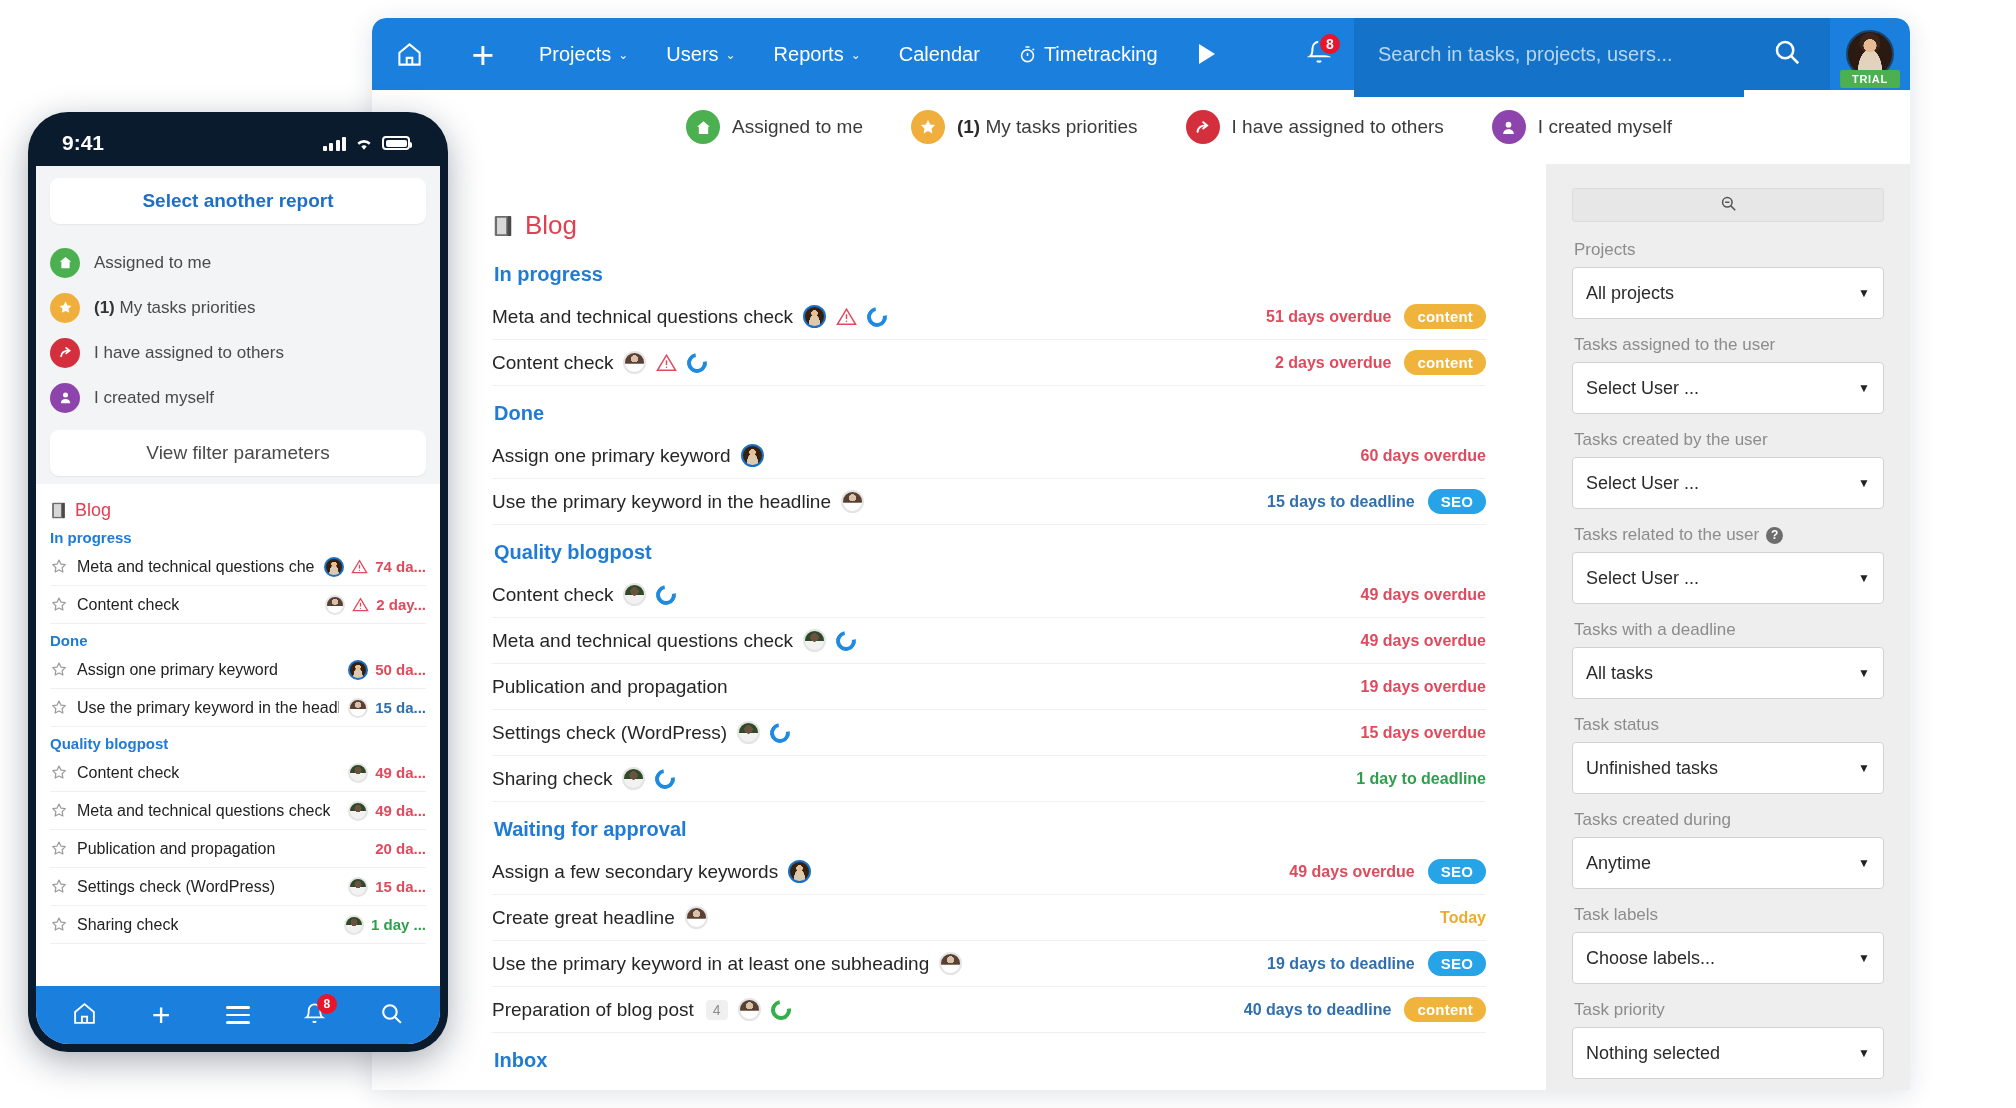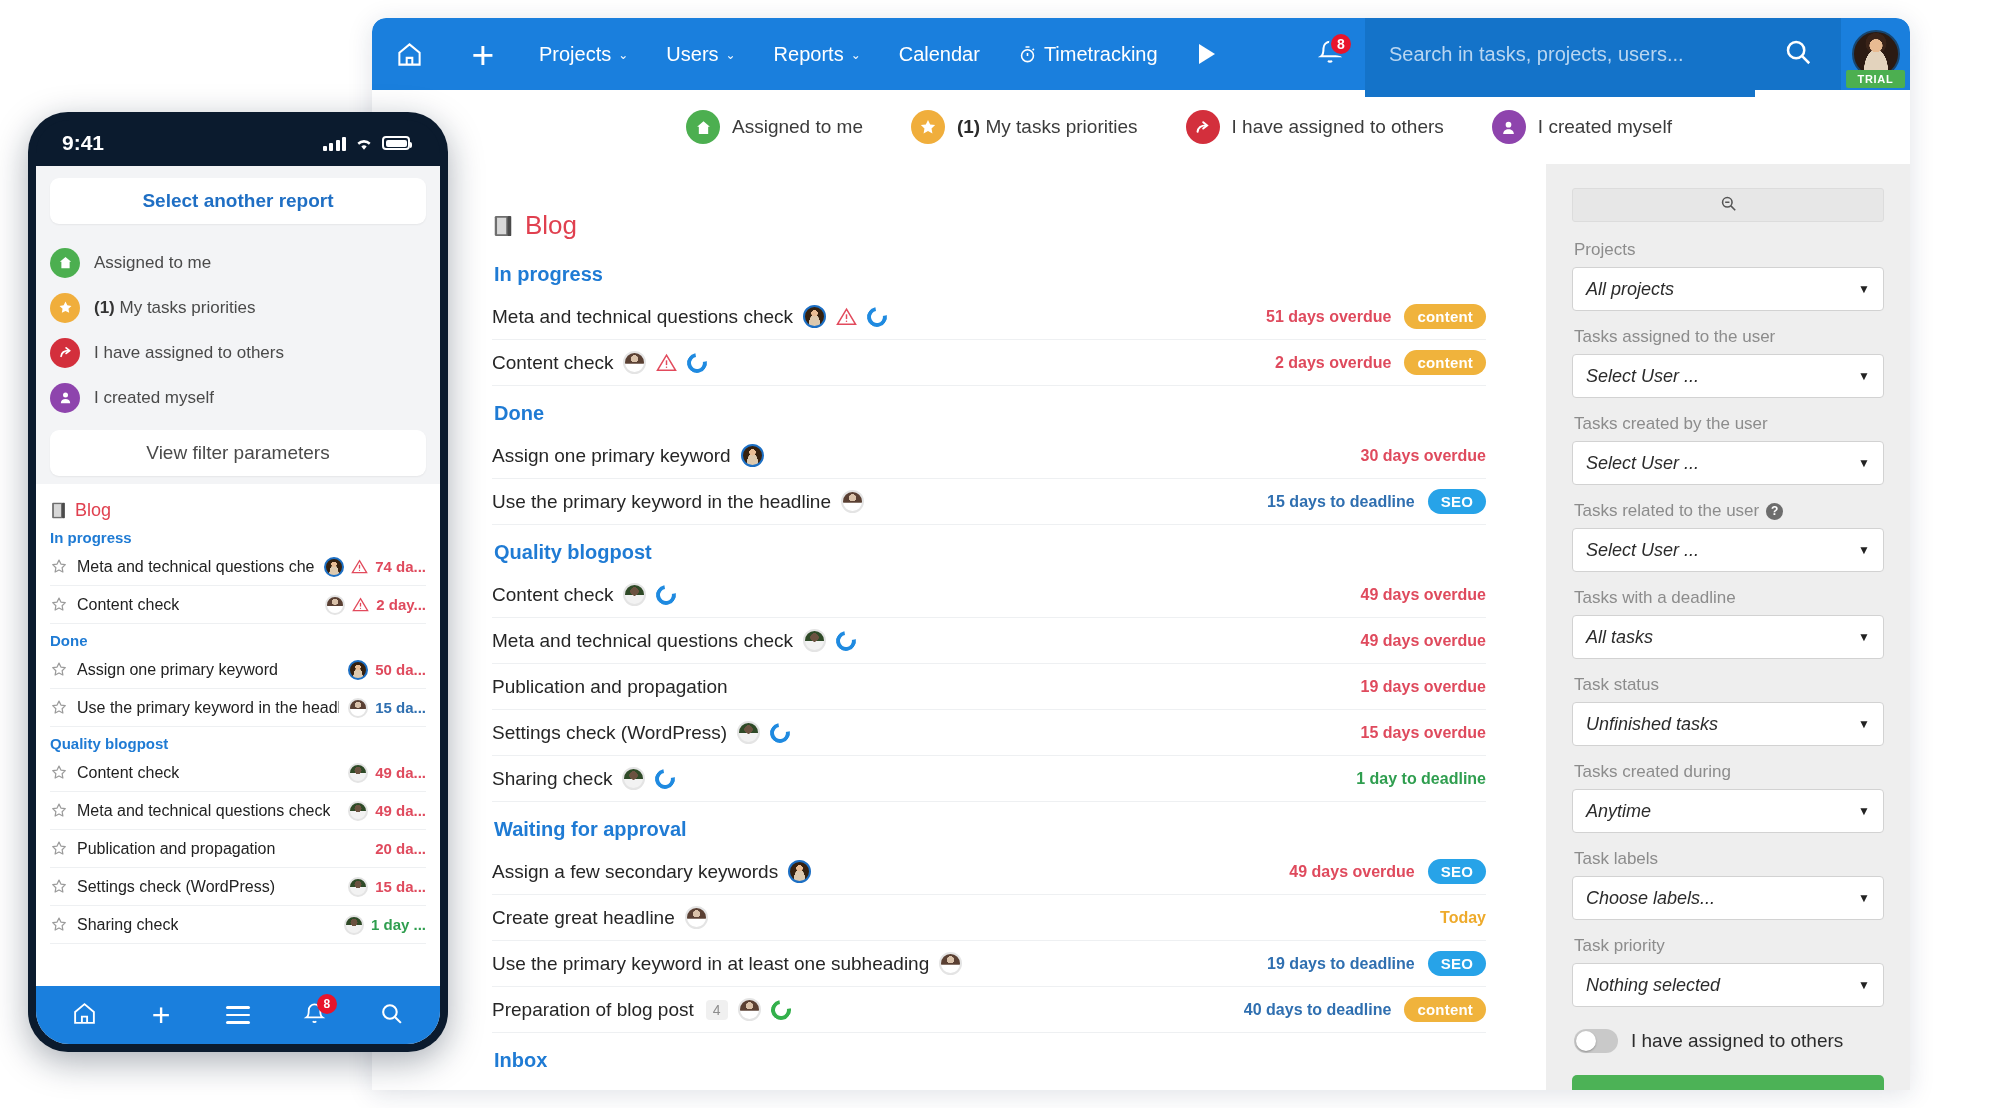--- a/index.html
+++ b/index.html
@@ -49,21 +49,21 @@
     width:390px; height:85px; background:#1473c9; display:flex; align-items:center;
     padding-left:24px;
   }
   .search-zone input{
     background:transparent; border:0; outline:none; color:#e3effb; font-size:20px;
     width:100%; font-family:"Liberation Sans", sans-serif;
   }
   .search-zone input::placeholder{ color:#b9d6f1; }
   .search-btn{ width:86px; height:72px; background:#1473c9;
     display:flex; align-items:center; justify-content:center; cursor:pointer;}
-  .avatar-zone{ width:69px; height:72px; position:relative; display:flex;
+  .avatar-zone{ width:80px; height:72px; position:relative; display:flex;
     align-items:center; justify-content:center; cursor:pointer; }
   .avatar-img{
     width:48px;height:48px;border-radius:50%;
     background:
       radial-gradient(circle at 50% 31%, #e8bb92 0 17%, transparent 18%),
       radial-gradient(ellipse at 50% 88%, #e3d3bd 0 38%, transparent 39%),
       radial-gradient(circle at 50% 26%, #3a2318 0 26%, transparent 27%),
       #2b1a12;
     border:2px solid #18456e; overflow:hidden;
   }
@@ -143,23 +143,23 @@
   .fp-search{
     height:34px; background:#e7e7e7; border:1px solid #dcdcdc; border-radius:3px;
     display:flex; align-items:center; justify-content:center; margin-bottom:18px;
     cursor:pointer;
   }
   .fp-label{ font-size:17px; color:#8c8c8c; margin:0 0 7px 2px; display:flex;
     align-items:center; gap:7px;}
   .q-mark{ width:17px;height:17px;border-radius:50%;background:#6d6d6d;color:#fff;
     font-size:12px;font-weight:700;display:flex;align-items:center;justify-content:center;}
   .fp-select{
-    height:44px; background:#fff; border:1px solid #d2d2d2; border-radius:4px;
+    height:52px; background:#fff; border:1px solid #d2d2d2; border-radius:4px;
     display:flex; align-items:center; padding:0 13px; margin-bottom:16px;
-    font-size:18px; color:#2b2b2b; cursor:pointer;font-style:italic;
+    font-size:18px; color:#2b2b2b; cursor:pointer;
   }
   .fp-select .arrow{ margin-left:auto; font-size:12px; color:#222; }
   .toggle-row{ display:flex; align-items:center; gap:13px; margin:22px 0 22px 2px; }
   .toggle{
     width:44px;height:24px;border-radius:12px;background:#c9c9c9;position:relative;
     cursor:pointer; flex:0 0 auto;
   }
   .toggle .knob{ position:absolute;left:2px;top:2px;width:20px;height:20px;
     border-radius:50%;background:#fff; box-shadow:0 1px 2px rgba(0,0,0,.3);}
   .toggle-label{ font-size:19px; color:#2c2c2c;}
@@ -386,21 +386,21 @@
               <span class="row-right">
                 <span class="deadline d-over">2 days overdue</span>
                 <span class="pill pill-content">content</span>
               </span>
             </div>
             <div class="group-title">Done</div>
             <div class="task-row">
               <span class="task-name">Assign one primary keyword</span>
               <span class="mini-av av-a"></span>
               <span class="row-right">
-                <span class="deadline d-over">30 days overdue</span>
+                <span class="deadline d-over">60 days overdue</span>
               </span>
             </div>
             <div class="task-row">
               <span class="task-name">Use the primary keyword in the headline</span>
               <span class="mini-av av-b"></span>
               <span class="row-right">
                 <span class="deadline d-future">15 days to deadline</span>
                 <span class="pill pill-seo">SEO</span>
               </span>
             </div>

